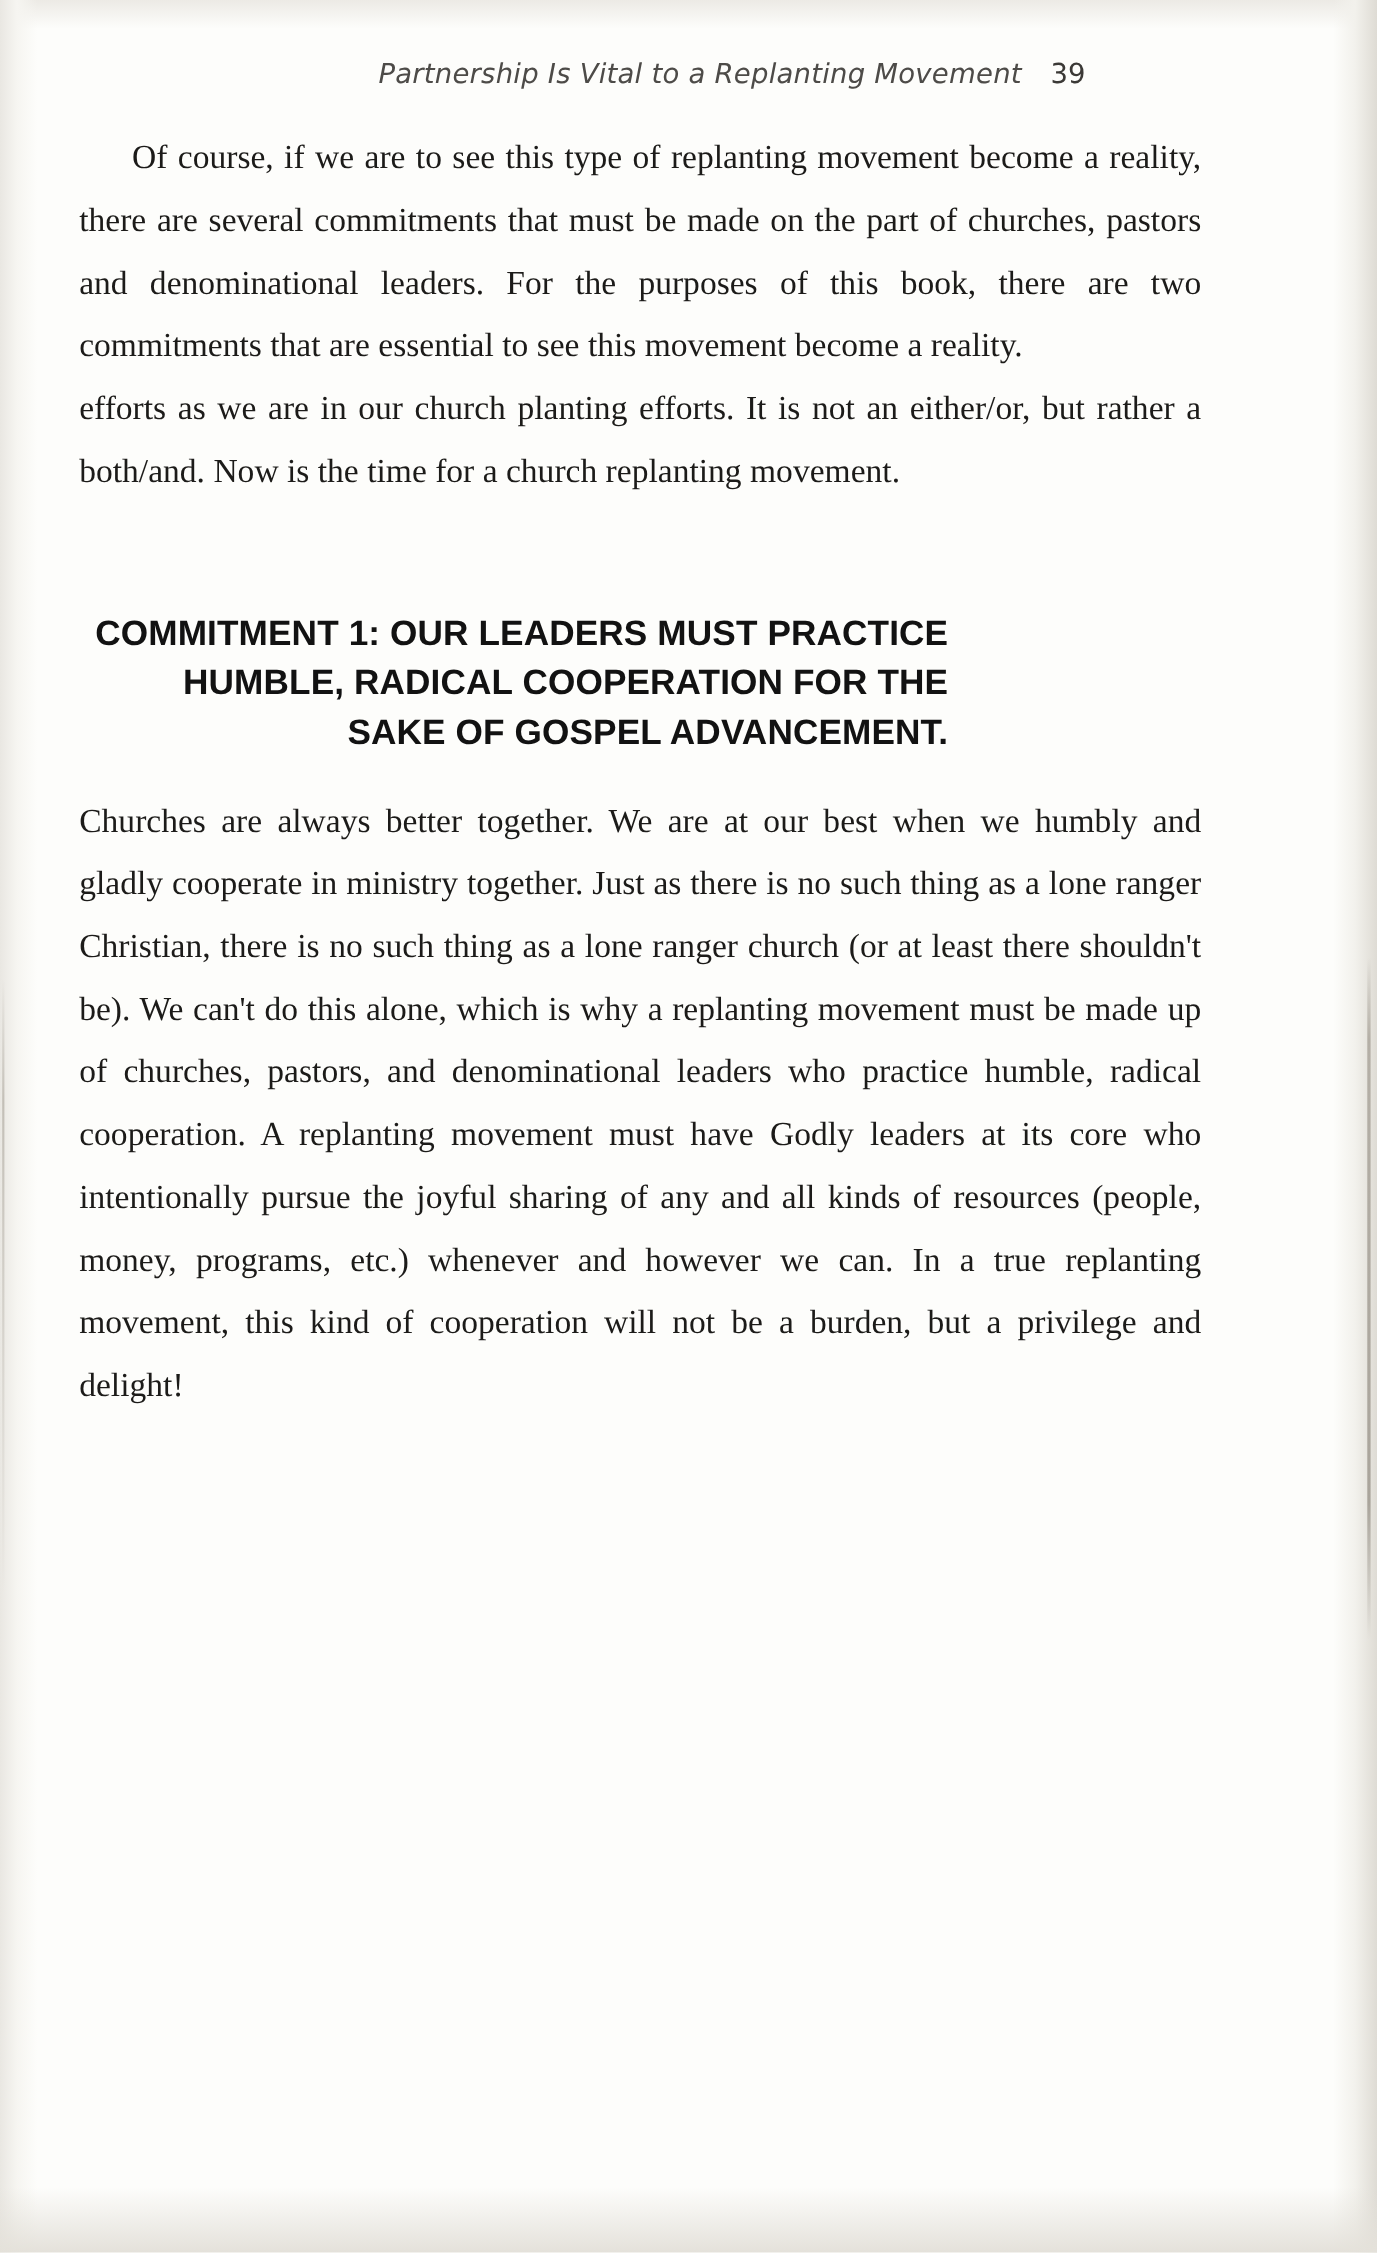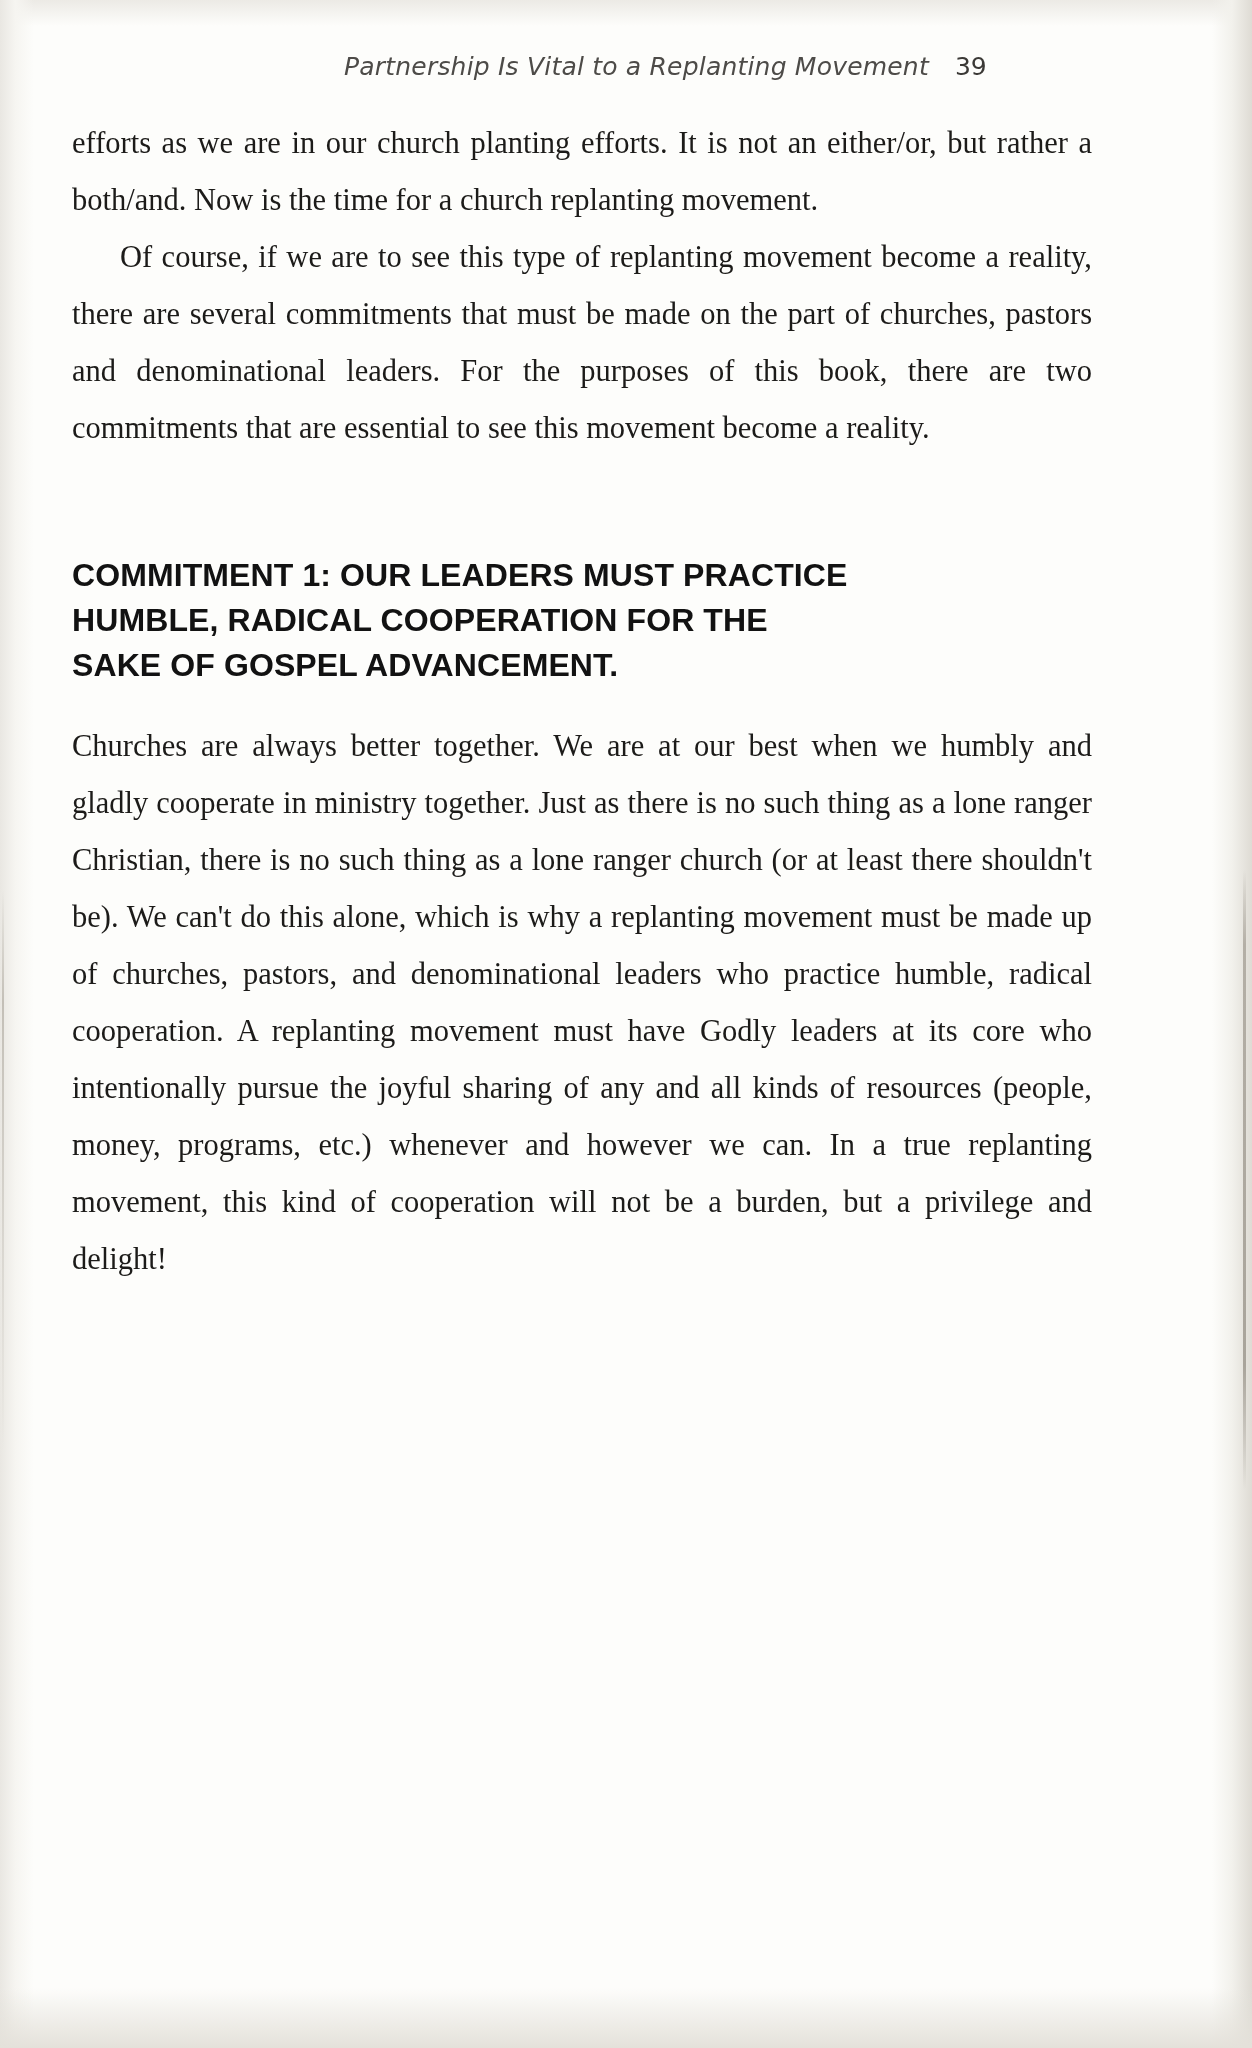--- a/index.html
+++ b/index.html
@@ -122,21 +122,21 @@
   
   h2.commitment {
     margin: 0;
     padding-top: 96px;
     font-family: "Liberation Sans", sans-serif;
     font-weight: bold;
     font-size: 32px;
     line-height: 45px;
     letter-spacing: 0.1px;
     color: #121212;
-    text-align: left;
+    text-align: right;
     max-width: 790px;
   }
 
   .gap-after-heading {
     height: 30px;
   }
 </style>
 </head>
 <body>
 
@@ -150,23 +150,23 @@
   <div class="scan-edge-line-2"></div>
 
   <div class="content">
 
     <div class="running-header">
       <span class="header-title">Partnership Is Vital to a Replanting Movement</span>
       <span class="header-pagenum">39</span>
     </div>
 
     <div class="body-block">
+      <p class="body indent">Of course, if we are to see this type of replanting movement become a reality, there are several commitments that must be made on the part of churches, pastors and denominational leaders. For the purposes of this book, there are two commitments that are essential to see this movement become a reality.</p>
+
       <p class="body">efforts as we are in our church planting efforts. It is not an either/or, but rather a both/and. Now is the time for a church replanting movement.</p>
-
-      <p class="body indent">Of course, if we are to see this type of replanting movement become a reality, there are several commitments that must be made on the part of churches, pastors and denominational leaders. For the purposes of this book, there are two commitments that are essential to see this movement become a reality.</p>
     </div>
 
     <h2 class="commitment">COMMITMENT 1: OUR LEADERS MUST PRACTICE HUMBLE, RADICAL COOPERATION FOR THE SAKE OF GOSPEL ADVANCEMENT.</h2>
 
     <div class="gap-after-heading"></div>
 
     <p class="body last-left">Churches are always better together. We are at our best when we humbly and gladly cooperate in ministry together. Just as there is no such thing as a lone ranger Christian, there is no such thing as a lone ranger church (or at least there shouldn't be). We can't do this alone, which is why a replanting movement must be made up of churches, pastors, and denominational leaders who practice humble, radical cooperation. A replanting movement must have Godly leaders at its core who intentionally pursue the joyful sharing of any and all kinds of resources (people, money, programs, etc.) whenever and however we can. In a true replanting movement, this kind of cooperation will not be a burden, but a privilege and delight!</p>
 
   </div>
 </div>

